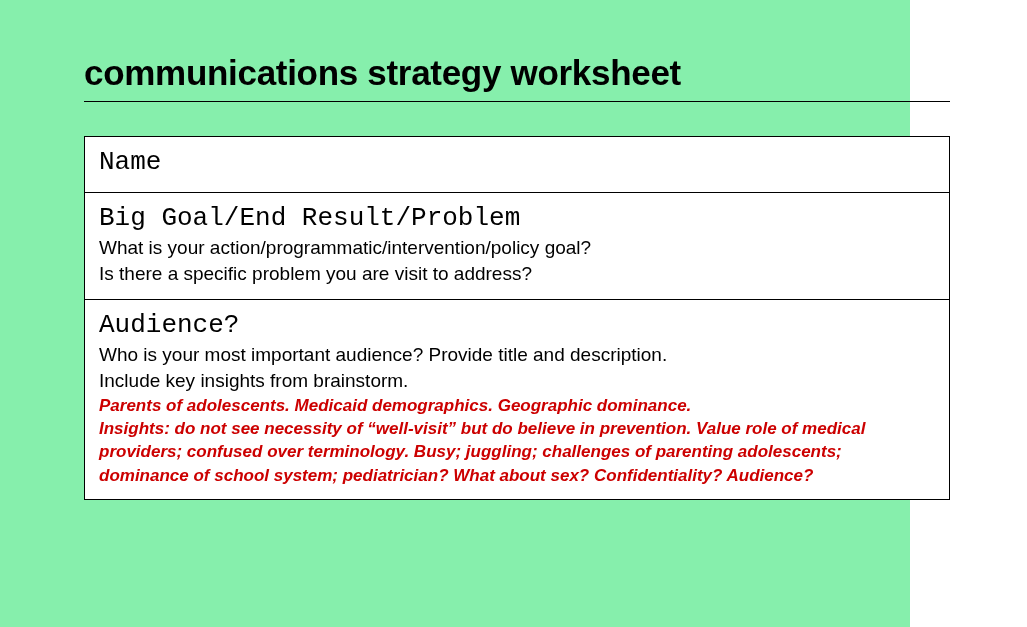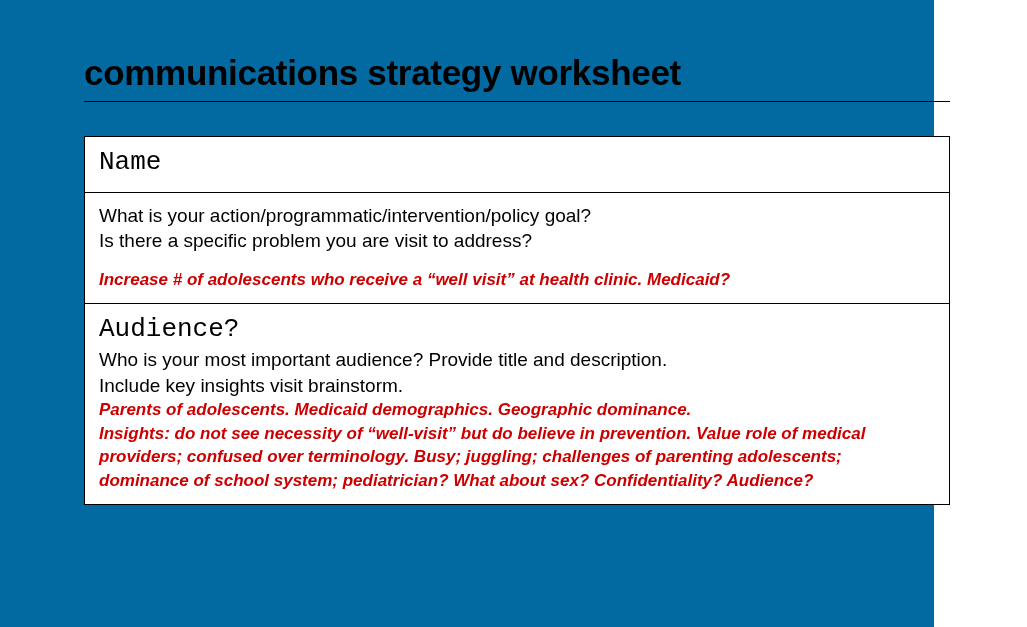--- a/index.html
+++ b/index.html
@@ -11,22 +11,21 @@
     width: 1027px;
     height: 627px;
     font-family: "Liberation Sans", sans-serif;
     color: #000000;
     overflow: hidden;
   }
   .page {
     position: relative;
     width: 910px;
     height: 627px;
-    background: #0369a1;
-    padding-left: 24px;
+    background: #86efac;
   }
   .title-block {
     position: absolute;
     left: 84px;
     top: 54px;
     width: 866px;
   }
   .doc-title {
     font-size: 35px;
     font-weight: bold;
@@ -98,28 +97,28 @@
     <div class="title-rule"></div>
   </div>
 
   <div class="worksheet">
 
     <div class="row row-name">
       <div class="row-heading">Name</div>
     </div>
 
     <div class="row row-goal">
+      <div class="row-heading">Big Goal/End Result/Problem</div>
       <div class="prompt">What is your action/programmatic/intervention/policy goal?</div>
       <div class="prompt">Is there a specific problem you are visit to address?</div>
-      <div class="answer spaced">Increase # of adolescents who receive a “well visit” at health clinic. Medicaid?</div>
     </div>
 
     <div class="row row-audience">
       <div class="row-heading">Audience?</div>
       <div class="prompt">Who is your most important audience? Provide title and description.</div>
-      <div class="prompt">Include key insights visit brainstorm.</div>
+      <div class="prompt">Include key insights from brainstorm.</div>
       <div class="answer">Parents of adolescents. Medicaid demographics. Geographic dominance.</div>
       <div class="answer">Insights: do not see necessity of “well-visit” but do believe in prevention. Value role of medical providers; confused over terminology. Busy; juggling; challenges of parenting adolescents; dominance of school system; pediatrician? What about sex? Confidentiality? Audience?</div>
     </div>
 
   </div>
 
 </div>
 
 </body></html>

